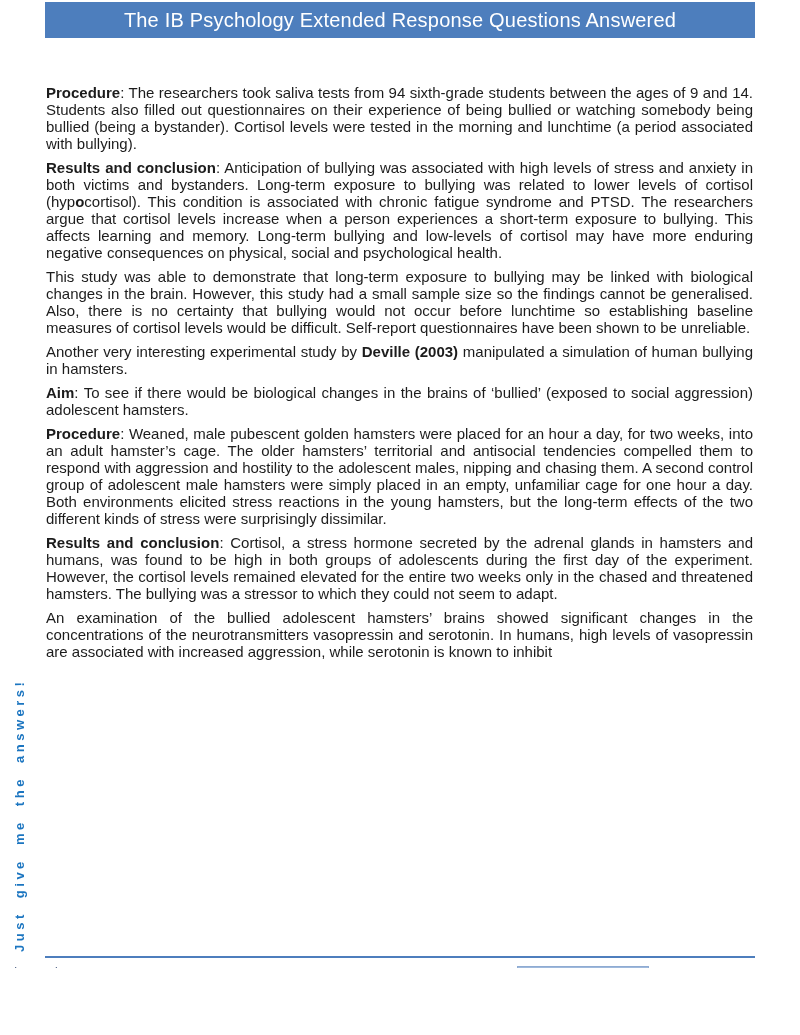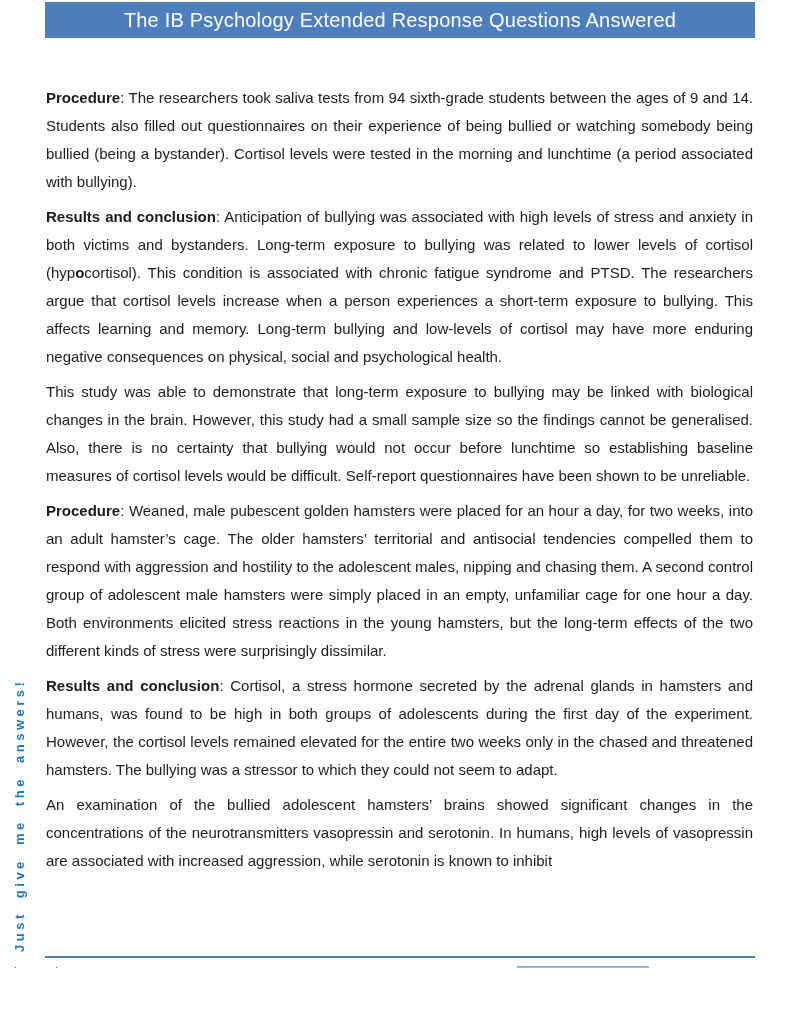--- a/index.html
+++ b/index.html
@@ -8,21 +8,21 @@
     font-family:"Liberation Sans", sans-serif; overflow:hidden;
   }
   .header-bar {
     position:absolute; left:45px; top:2px; width:710px; height:36px;
     background:#4d7ebd; color:#ffffff;
     display:flex; align-items:center; justify-content:center;
     font-size:20px; letter-spacing:0.2px;
   }
   .doc-body {
     position:absolute; left:46px; top:84px; width:707px; height:868px;
-    overflow:hidden; color:#1c1c1c; font-size:15px; line-height:28px;
+    overflow:hidden; color:#1c1c1c; font-size:15px; line-height:17px;
     text-align:justify;
   }
   .doc-body p { margin:0 0 7px 0; }
   .doc-body .b { font-weight:bold; }
   .vertical-label {
     position:absolute; left:12px; top:952px;
     transform:rotate(-90deg); transform-origin:0 0;
     white-space:nowrap; color:#1b75c0; font-weight:bold;
     font-size:13px; letter-spacing:3.5px; word-spacing:6px;
   }
@@ -64,20 +64,22 @@
 <div class="page">
 
   <header class="header-bar">
     <span>The IB Psychology Extended Response Questions Answered</span>
   </header>
 
   <main class="doc-body">
       <p><span class="b">Procedure</span><span>: The researchers took saliva tests from 94 sixth-grade students between the ages of 9 and 14. Students also filled out questionnaires on their experience of being bullied or watching somebody being bullied (being a bystander). Cortisol levels were tested in the morning and lunchtime (a period associated with bullying).</span></p>
       <p><span class="b">Results and conclusion</span><span>: Anticipation of bullying was associated with high levels of stress and anxiety in both victims and bystanders. Long-term exposure to bullying was related to lower levels of cortisol (hyp</span><span class="b">o</span><span>cortisol). This condition is associated with chronic fatigue syndrome and PTSD. The researchers argue that cortisol levels increase when a person experiences a short-term exposure to bullying. This affects learning and memory. Long-term bullying and low-levels of cortisol may have more enduring negative consequences on physical, social and psychological health.</span></p>
       <p><span>This study was able to demonstrate that long-term exposure to bullying may be linked with biological changes in the brain. However, this study had a small sample size so the findings cannot be generalised. Also, there is no certainty that bullying would not occur before lunchtime so establishing baseline measures of cortisol levels would be difficult. Self-report questionnaires have been shown to be unreliable.</span></p>
+      <p><span>Another very interesting experimental study by </span><span class="b">Deville (2003)</span><span> manipulated a simulation of human bullying in hamsters.</span></p>
+      <p><span class="b">Aim</span><span>: To see if there would be biological changes in the brains of ‘bullied’ (exposed to social aggression) adolescent hamsters.</span></p>
       <p><span class="b">Procedure</span><span>: Weaned, male pubescent golden hamsters were placed for an hour a day, for two weeks, into an adult hamster’s cage. The older hamsters’ territorial and antisocial tendencies compelled them to respond with aggression and hostility to the adolescent males, nipping and chasing them. A second control group of adolescent male hamsters were simply placed in an empty, unfamiliar cage for one hour a day. Both environments elicited stress reactions in the young hamsters, but the long-term effects of the two different kinds of stress were surprisingly dissimilar.</span></p>
       <p><span class="b">Results and conclusion</span><span>: Cortisol, a stress hormone secreted by the adrenal glands in hamsters and humans, was found to be high in both groups of adolescents during the first day of the experiment. However, the cortisol levels remained elevated for the entire two weeks only in the chased and threatened hamsters. The bullying was a stressor to which they could not seem to adapt.</span></p>
       <p><span>An examination of the bullied adolescent hamsters’ brains showed significant changes in the concentrations of the neurotransmitters vasopressin and serotonin. In humans, high levels of vasopressin are associated with increased aggression, while serotonin is known to inhibit</span></p>
     </main>
 
   <div class="vertical-label">Just give me the answers!</div>
 
   <div class="footer-rule"></div>
 
   <div class="chevron-logo">

